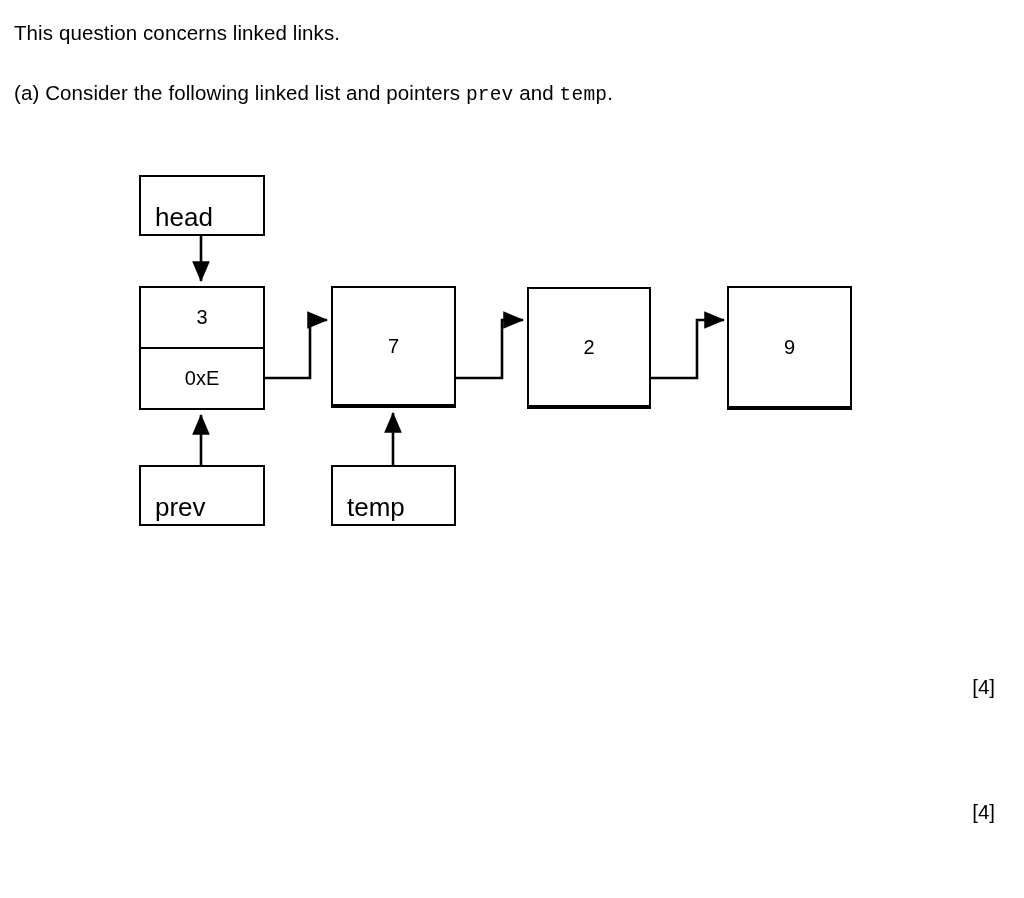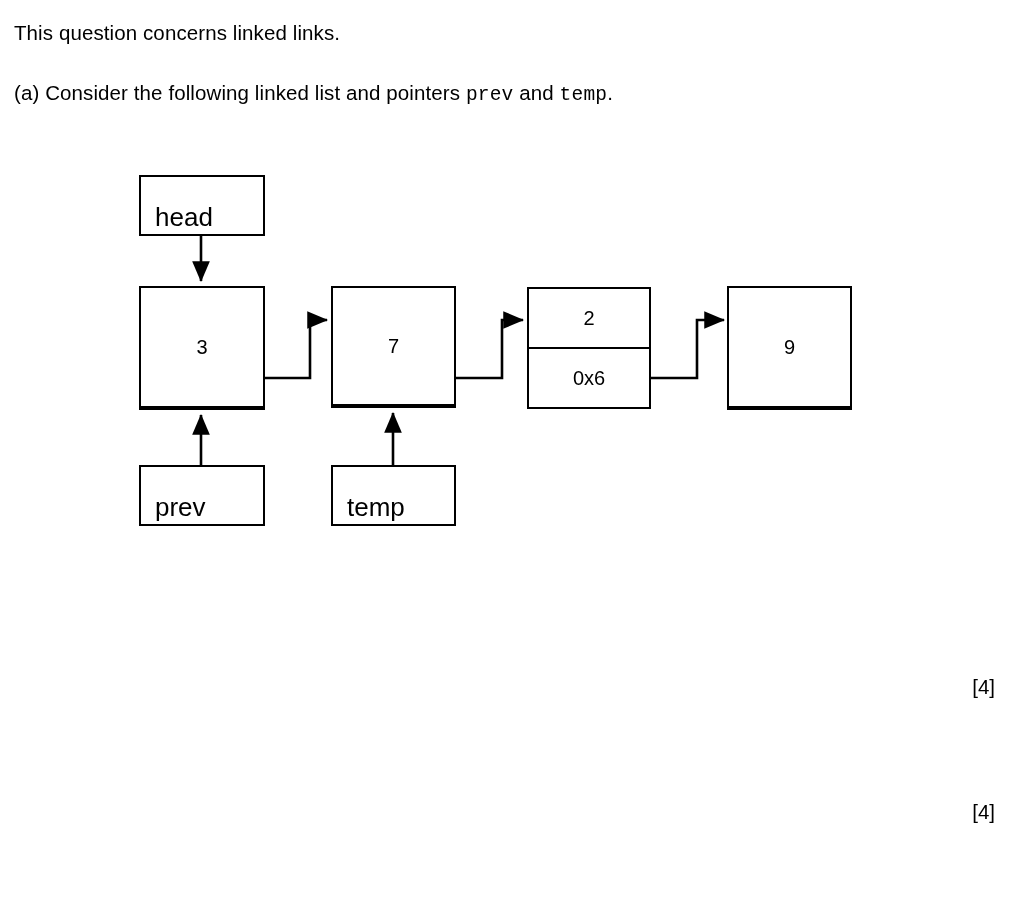--- a/index.html
+++ b/index.html
@@ -128,29 +128,29 @@
 
       <path d="M393,465 L393,413" stroke="#000" stroke-width="2.6" fill="none" marker-end="url(#arrow)"></path>
     </svg>
 
     <div class="dbox ptrbox" style="left:139px; top:175px; width:126px; height:61px;">
       <span class="lbl">head</span>
     </div>
 
     <div class="node" style="left:139px; top:286px; width:126px; height:124px;">
       <div class="cell data">3</div>
+      <div class="cell next">0xE</div>
     </div>
 
     <div class="node" style="left:331px; top:286px; width:125px; height:122px;">
       <div class="cell data">7</div>
     </div>
 
     <div class="node" style="left:527px; top:287px; width:124px; height:122px;">
       <div class="cell data">2</div>
-      <div class="cell next">0x6</div>
     </div>
 
     <div class="node" style="left:727px; top:286px; width:125px; height:124px;">
       <div class="cell data">9</div>
     </div>
 
     <div class="dbox ptrbox" style="left:139px; top:465px; width:126px; height:61px;">
       <span class="lbl">prev</span>
     </div>
 

